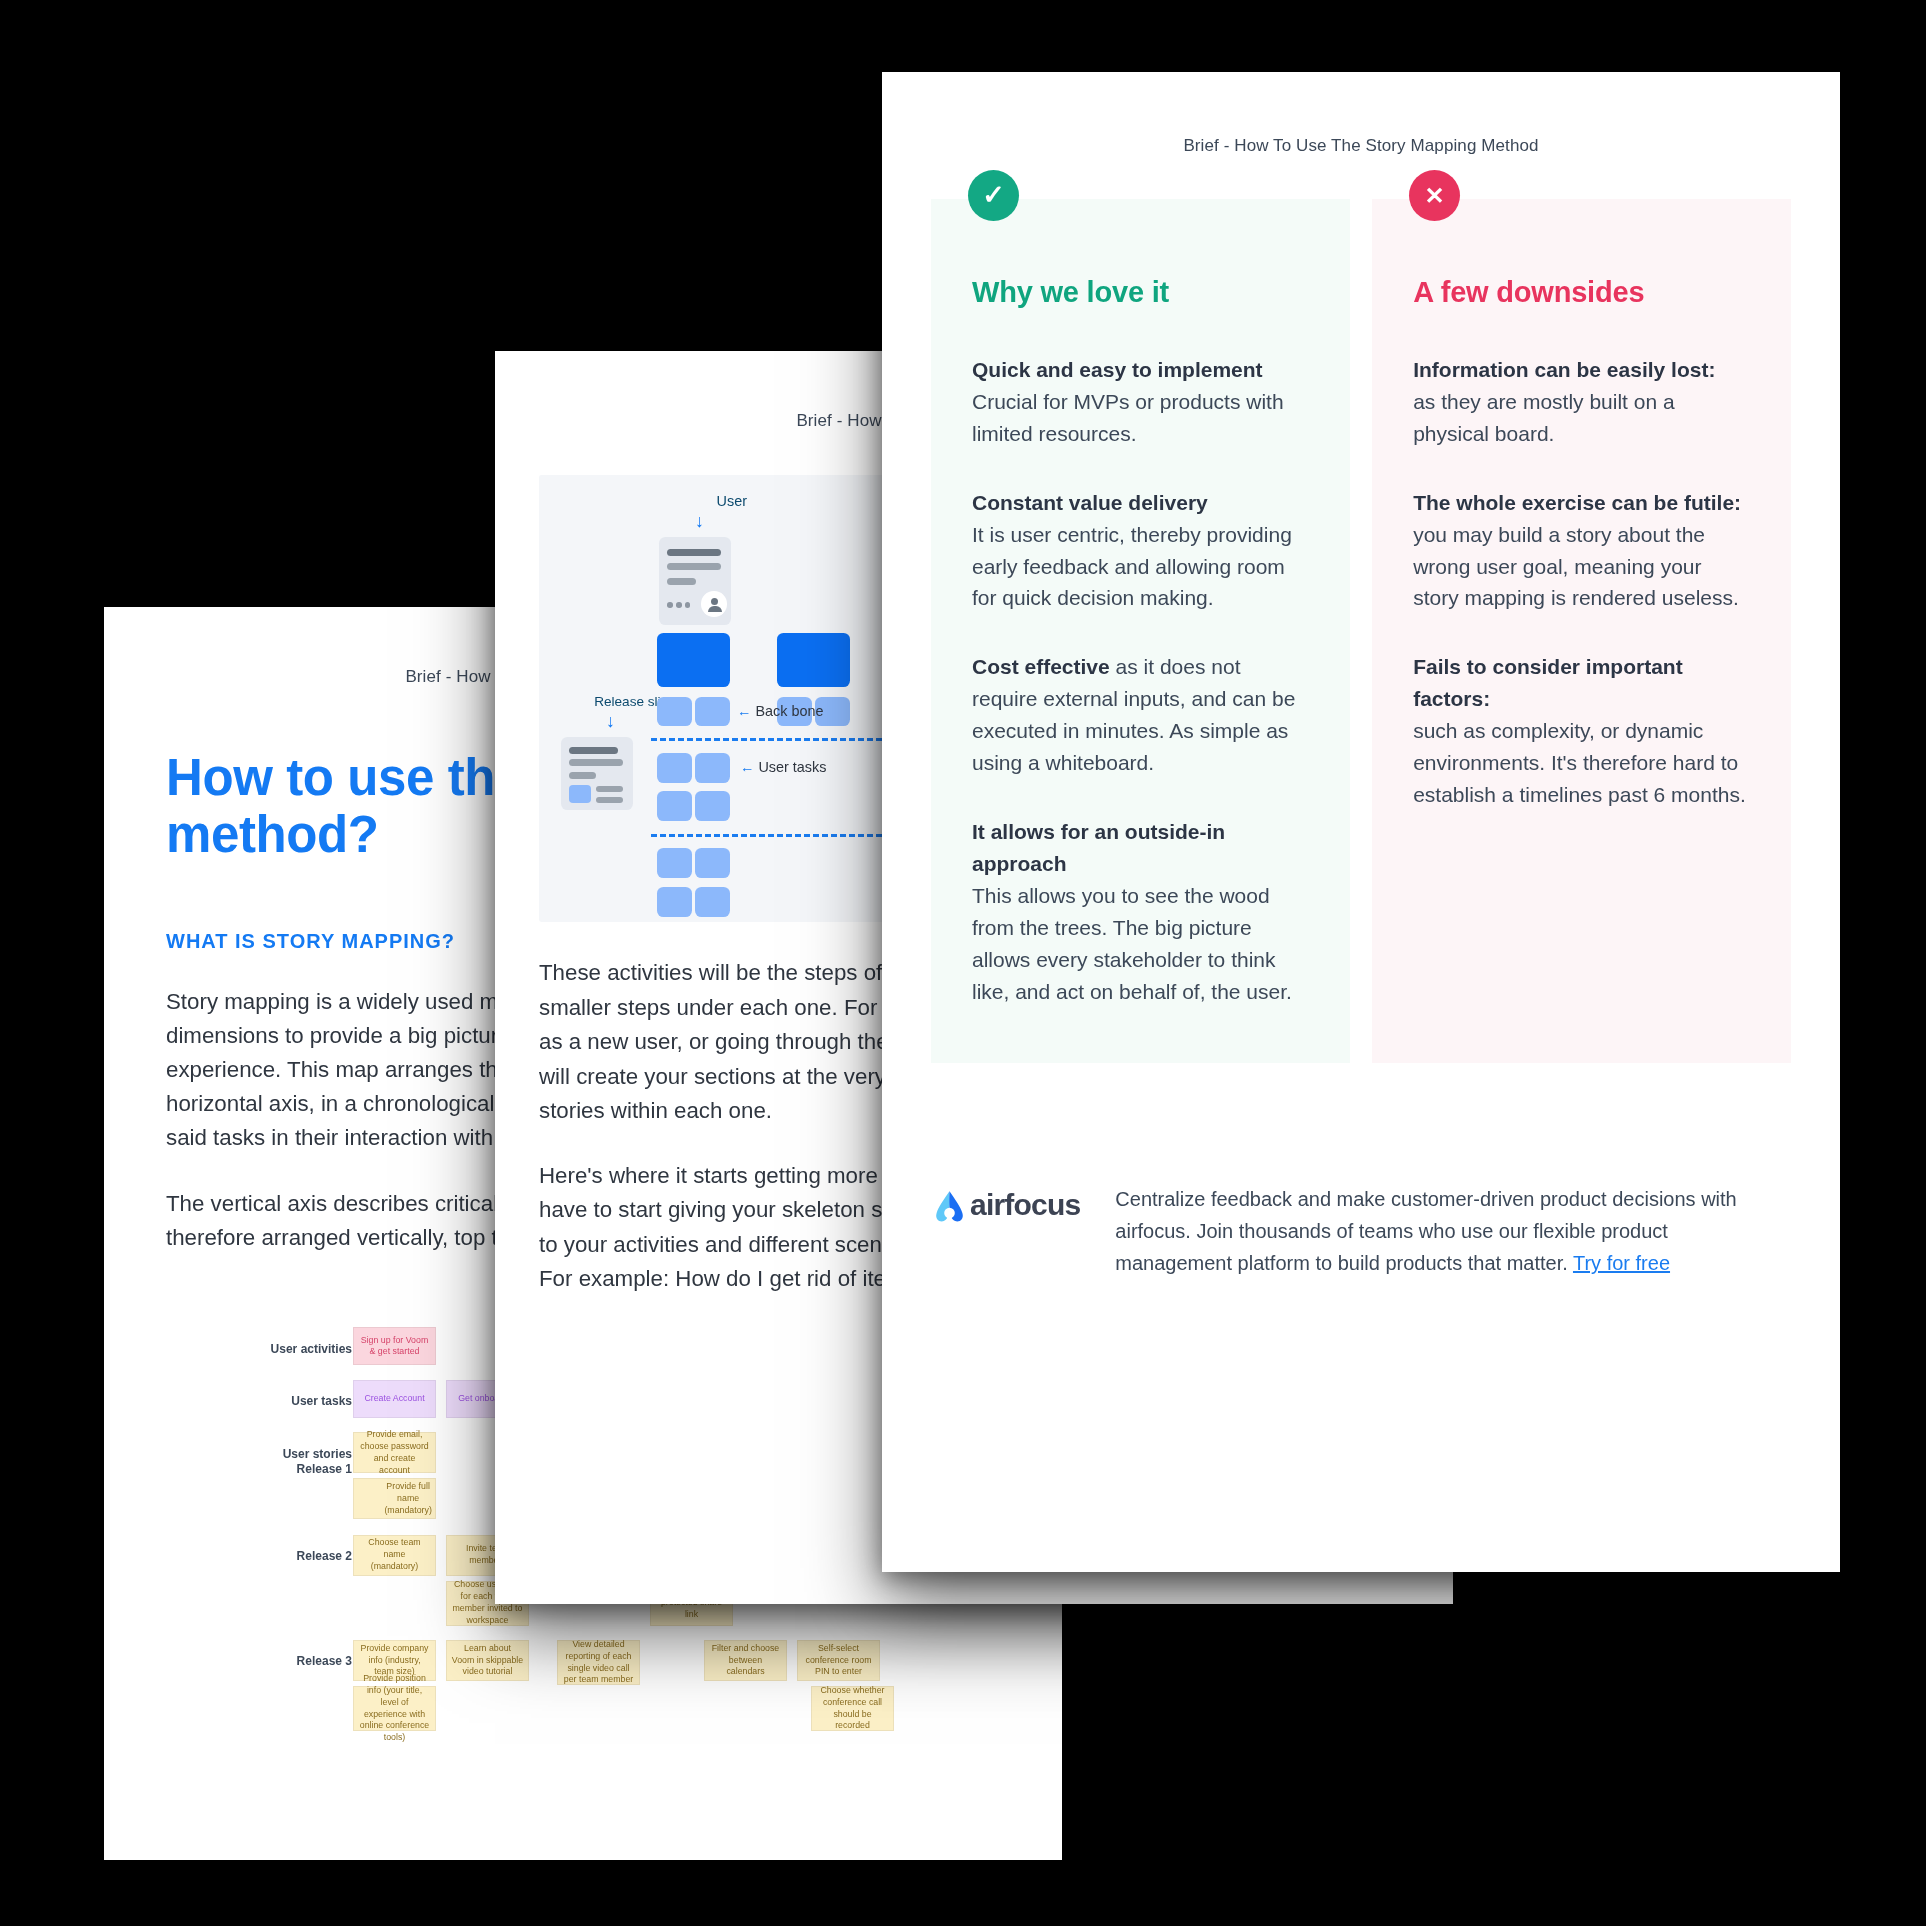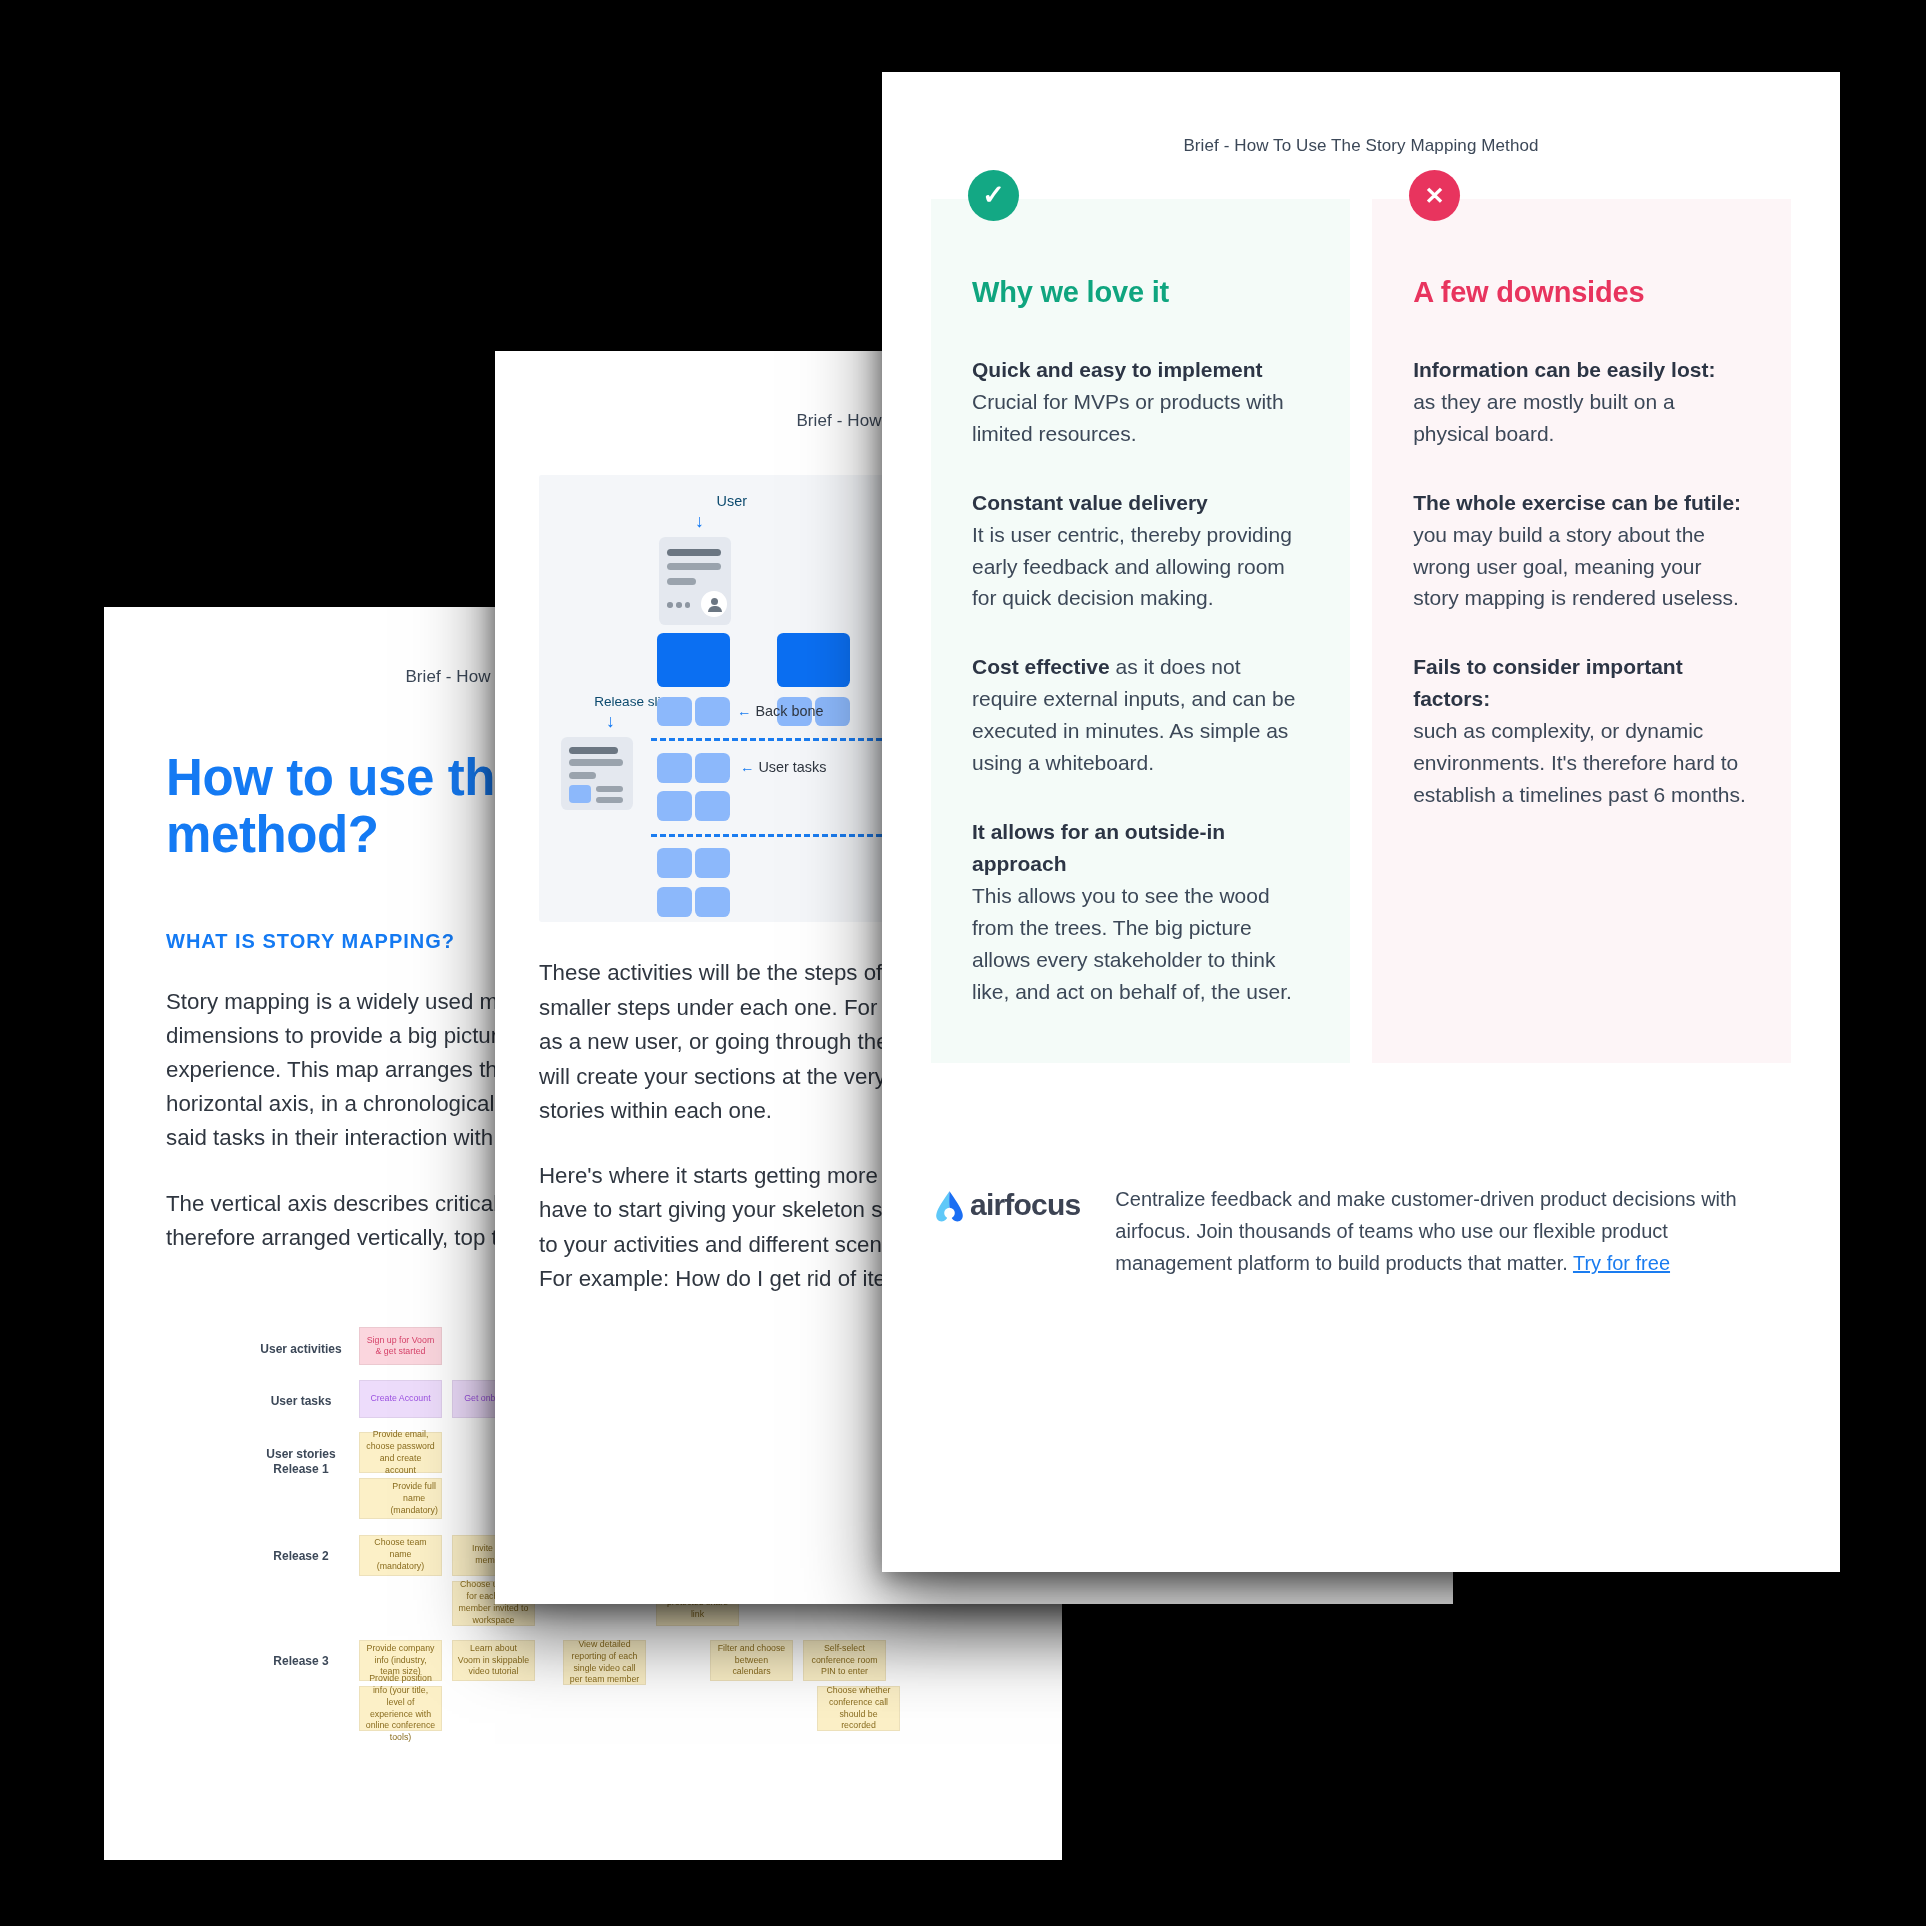--- a/index.html
+++ b/index.html
@@ -42,22 +42,22 @@
   }
   .para{
     color:#2f3640;font-size:22.3px;line-height:1.52;margin:32px 0 0 0;
     max-width:806px;
   }
 
   
   .map{ margin:73px 0 0 84px; position:relative; width:846px; }
   .map-row{ display:flex; align-items:flex-start; margin-bottom:14.4px; }
   .map-label{
-    width:102px;flex:none;text-align:center;color:#3c4858;
-    font-size:12px;font-weight:700;line-height:1.3;padding-right:7px;
+    width:102px;flex:none;text-align:right;color:#3c4858;
+    font-size:12px;font-weight:700;line-height:1.3;padding-right:1px;
     padding-top:14.4px;
   }
   .map-cols{ position:relative; flex:1; height:auto; }
   .sticky{
     position:absolute;border:0.8px solid rgba(0,0,0,.06);
     display:flex;align-items:center;justify-content:center;text-align:center;
     font-size:8.8px;line-height:1.35;padding:3.2px 4.8px;box-sizing:border-box;
   }
   .st-pink{ background:#fbd6de; color:#d6436a; }
   .st-purple{ background:#eddcfb; color:#9b51e0; }

